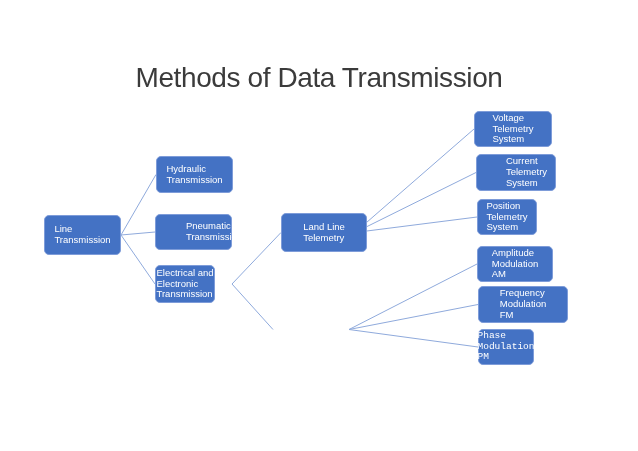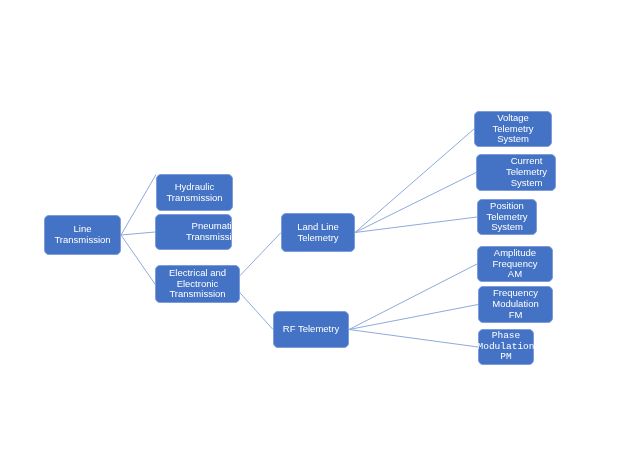--- a/index.html
+++ b/index.html
@@ -39,79 +39,78 @@
     box-sizing: border-box;
     background: var(--box-fill, #4472c4);
     border: 1px solid var(--box-border, #7e9cd9);
     border-radius: 5px;
     color: var(--box-text, #ffffff);
     font-size: 9.5px;
     line-height: 1.15;
     display: flex;
     align-items: center;
     justify-content: center;
-    text-align: center;
     white-space: pre-line;
   }
 </style>
 </head>
 <body>
 
 <div id="canvas">
 
+  <div id="title">Methods of Data Transmission</div>
 
   <svg id="connectors" width="638" height="451" viewBox="0 0 638 451">
       <line x1="121" y1="235" x2="156" y2="174.5" stroke="#8FAADC" stroke-width="1"></line>
       <line x1="121" y1="235" x2="155" y2="232" stroke="#8FAADC" stroke-width="1"></line>
       <line x1="121" y1="235" x2="155" y2="284" stroke="#8FAADC" stroke-width="1"></line>
       <line x1="232" y1="284" x2="281" y2="232.5" stroke="#8FAADC" stroke-width="1"></line>
       <line x1="232" y1="284" x2="273" y2="329.5" stroke="#8FAADC" stroke-width="1"></line>
       <line x1="355" y1="232.5" x2="474" y2="129" stroke="#8FAADC" stroke-width="1"></line>
       <line x1="355" y1="232.5" x2="476" y2="172.5" stroke="#8FAADC" stroke-width="1"></line>
       <line x1="355" y1="232.5" x2="477" y2="217" stroke="#8FAADC" stroke-width="1"></line>
       <line x1="349" y1="329.5" x2="477" y2="264" stroke="#8FAADC" stroke-width="1"></line>
       <line x1="349" y1="329.5" x2="478" y2="304.5" stroke="#8FAADC" stroke-width="1"></line>
       <line x1="349" y1="329.5" x2="478" y2="347" stroke="#8FAADC" stroke-width="1"></line>
     </svg>
 
   <div class="node" style="left:44px; top:215px; width:77px; height:40px;">Line
 Transmission</div>
 
-  <div class="node" style="left:156px; top:156px; width:77px; height:37px;margin-top:18px;">Hydraulic
+  <div class="node" style="left:156px; top:156px; width:77px; height:37px;">Hydraulic
 Transmission</div>
 
   <div class="node" style="left:155px; top:214px; width:77px; height:36px;padding-left:41px;">Pneumatic
 Transmission</div>
 
-  <div class="node" style="left:155px; top:265px; width:85px; height:38px;">Electrical and
+  <div class="node" style="left:155px; top:265px; width:60px; height:38px;">Electrical and
 Electronic
 Transmission</div>
 
-  <div class="node" style="left:281px; top:213px; width:74px; height:39px;">Land Line
+  <div class="node" style="left:281px; top:213px; width:86px; height:39px;">Land Line
 Telemetry</div>
 
-  <div class="node" style="left:273px; top:311px; width:76px; height:37px;">RF Telemetry</div>
 
   <div class="node" style="left:474px; top:111px; width:78px; height:36px;">Voltage
 Telemetry
 System</div>
 
   <div class="node" style="left:476px; top:154px; width:80px; height:37px;padding-left:21px;">Current
 Telemetry
 System</div>
 
   <div class="node" style="left:477px; top:199px; width:60px; height:36px;">Position
 Telemetry
 System</div>
 
   <div class="node" style="left:477px; top:246px; width:76px; height:36px;">Amplitude
-Frequency
+Modulation
 AM</div>
 
-  <div class="node" style="left:478px; top:286px; width:75px; height:37px;">Frequency
+  <div class="node" style="left:478px; top:286px; width:90px; height:37px;">Frequency
 Modulation
 FM</div>
 
   <div class="node" style="left:478px; top:329px; width:56px; height:36px;font-family:Liberation Mono, monospace;">Phase
 Modulation
 PM</div>
 
 </div>
 
 </body></html>

